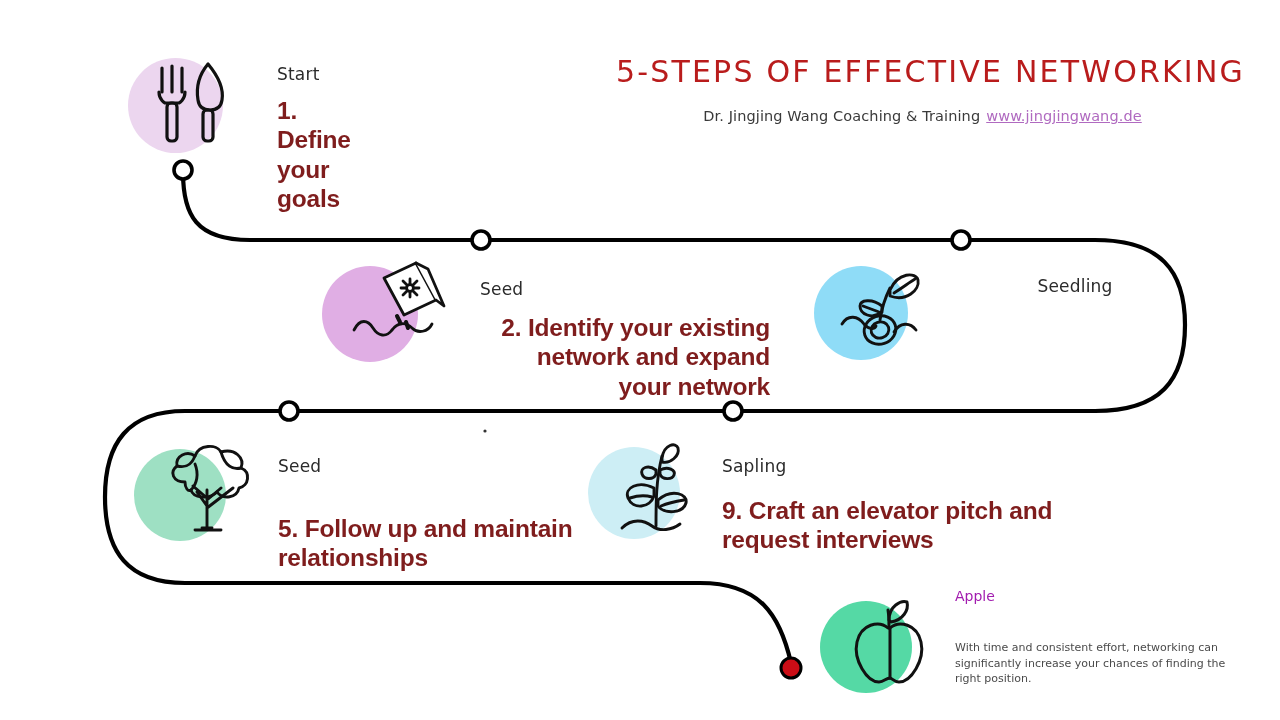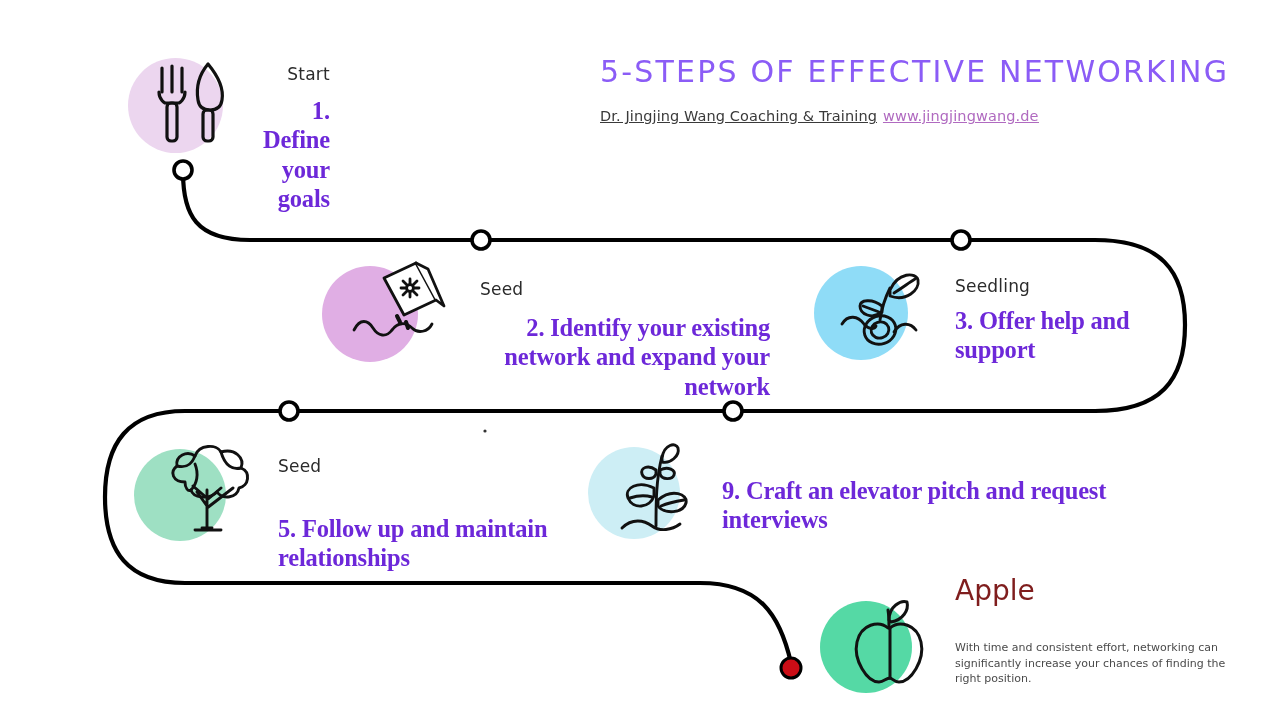--- a/index.html
+++ b/index.html
@@ -20,47 +20,47 @@
     position: absolute; border-radius: 50%;
   }
   .icon-wrap { position: absolute; }
   .txt { position: absolute; }
   .stage-label {
     font-size: 17px; color: #2b2b2b; font-weight: 400;
     letter-spacing: .2px; white-space: nowrap;
     font-family: "DejaVu Sans", sans-serif;
   }
   .head {
-    font-size: 24.5px; color: #6d28d9; font-weight: bold;
+    font-size: 24.5px; color: #7f1d1d; font-weight: bold;
     letter-spacing: -0.2px; line-height: 1.2;
-    font-family: Liberation Serif, serif;
+    font-family: Liberation Sans, sans-serif;
   }
 
   
   #title {
     position: absolute; left: 600px; top: 54px; width: 645px;
-    text-align: left;
-    font-family: "DejaVu Sans", sans-serif;
-    font-size: 30px; font-weight: 400; color: #8b5cf6;
+    text-align: right;
+    font-family: "DejaVu Sans", sans-serif;
+    font-size: 30px; font-weight: 400; color: #b91c1c;
     letter-spacing: 2.2px; white-space: nowrap;
   }
   #subtitle {
     position: absolute; left: 600px; top: 108px; width: 645px;
-    text-align: left; white-space: nowrap;
-    font-family: "DejaVu Sans", sans-serif;
-    font-size: 14.5px; color: #3a3a3a; letter-spacing: .1px; text-decoration: underline;
+    text-align: center; white-space: nowrap;
+    font-family: "DejaVu Sans", sans-serif;
+    font-size: 14.5px; color: #3a3a3a; letter-spacing: .1px;
   }
   #subtitle .site {
     color: #b06ac0; text-decoration: underline; margin-left: 6px;
   }
 
   
   #apple-label {
-    position: absolute; left: 955px; top: 574px;
-    font-size: 28px; color: #7f1d1d;
+    position: absolute; left: 955px; top: 588px;
+    font-size: 14px; color: #a21caf;
     font-family: "DejaVu Sans", sans-serif; white-space: nowrap;
   }
   #apple-desc {
     position: absolute; left: 955px; top: 640px; width: 295px;
     font-size: 11px; color: #4a4a4a; line-height: 1.42;
     font-family: "DejaVu Sans", sans-serif;
   }
 </style>
 </head>
 <body>
@@ -101,21 +101,21 @@
       <g fill="none" stroke="#111" stroke-width="3.2" stroke-linecap="round" stroke-linejoin="round">
 
         <path d="M10 10 L10 34 M20 8 L20 34 M30 10 L30 34"></path>
         <path d="M7 34 C7 42, 13 45, 13 45 L27 45 C27 45, 33 42, 33 34"></path>
         <rect x="15" y="45" width="10" height="38" rx="4"></rect>
 
         <path d="M56 6 C46 18, 44 30, 46 42 C47 49, 52 52, 58 52 C64 52, 69 49, 70 42 C72 30, 66 18, 56 6 Z"></path>
         <rect x="51" y="52" width="10" height="31" rx="4"></rect>
       </g>
     </svg>
-    <div class="txt" style="left:263px; top:64px;text-align:right;">
+    <div class="txt" style="left:277px; top:64px;">
       <div class="stage-label">Start</div>
       <div class="head" style="margin-top:12px;">1. Define your goals</div>
     </div>
   </div>
 
   <div class="step">
     <div class="circle" style="left:322px; top:266px; width:96px; height:96px; background:#e0aee4;"></div>
     <svg class="icon-wrap" style="left:340px; top:258px;" width="112" height="96" viewBox="0 0 112 96">
       <g fill="none" stroke="#111" stroke-width="2.8" stroke-linecap="round" stroke-linejoin="round">
 
@@ -153,23 +153,22 @@
         <path d="M58 28 C66 10, 84 10, 86 18 C88 28, 74 40, 58 34 Z"></path>
         <path d="M62 31 C70 26, 78 20, 83 17"></path>
 
         <path d="M50 44 C40 36, 28 38, 28 44 C28 52, 40 58, 50 50 Z"></path>
         <path d="M47 50 C42 48, 36 46, 31 44"></path>
 
         <path d="M10 62 C16 52, 26 54, 32 62 C36 67, 42 68, 44 64"></path>
         <path d="M62 70 C68 60, 78 60, 84 68"></path>
       </g>
     </svg>
-    <div class="txt" style="left:955px; top:276px; width:240px;">
+    <div class="txt" style="left:955px; top:276px; width:240px;text-align:center;">
       <div class="stage-label">Seedling</div>
-      <div class="head" style="margin-top:10px;">3. Offer help and support</div>
     </div>
   </div>
 
   <div class="step">
     <div class="circle" style="left:588px; top:447px; width:92px; height:92px; background:#cdeef5;"></div>
     <svg class="icon-wrap" style="left:612px; top:440px;" width="92" height="100" viewBox="0 0 92 100">
       <g fill="none" stroke="#111" stroke-width="2.9" stroke-linecap="round" stroke-linejoin="round">
 
         <path d="M44 86 C44 62, 44 40, 50 16"></path>
 
@@ -182,20 +181,21 @@
         <path d="M42 48 C26 40, 12 48, 16 58 C21 70, 38 68, 42 56 Z"></path>
         <path d="M40 57 C33 55, 24 56, 18 58"></path>
 
         <path d="M46 60 C60 48, 76 54, 74 63 C71 74, 52 74, 46 66 Z"></path>
         <path d="M49 66 C56 63, 66 61, 72 60"></path>
 
         <path d="M10 88 C20 78, 32 80, 40 86 C48 92, 60 90, 68 84"></path>
       </g>
     </svg>
     <div class="txt" style="left:722px; top:456px; width:400px;">
+      <div class="stage-label">Sapling</div>
       <div class="head" style="margin-top:20px;">9. Craft an elevator pitch and request interviews</div>
     </div>
   </div>
 
   <div class="step">
     <div class="circle" style="left:134px; top:449px; width:92px; height:92px; background:#9ee0c3;"></div>
     <svg class="icon-wrap" style="left:155px; top:440px;" width="110" height="100" viewBox="0 0 110 100">
       <g fill="none" stroke="#111" stroke-width="2.9" stroke-linecap="round" stroke-linejoin="round">
 
         <path d="M30 42

